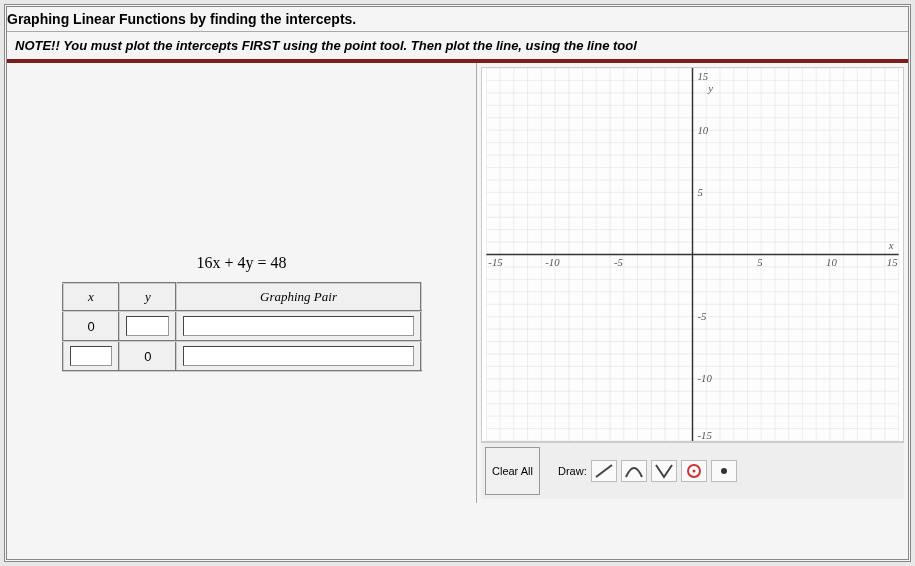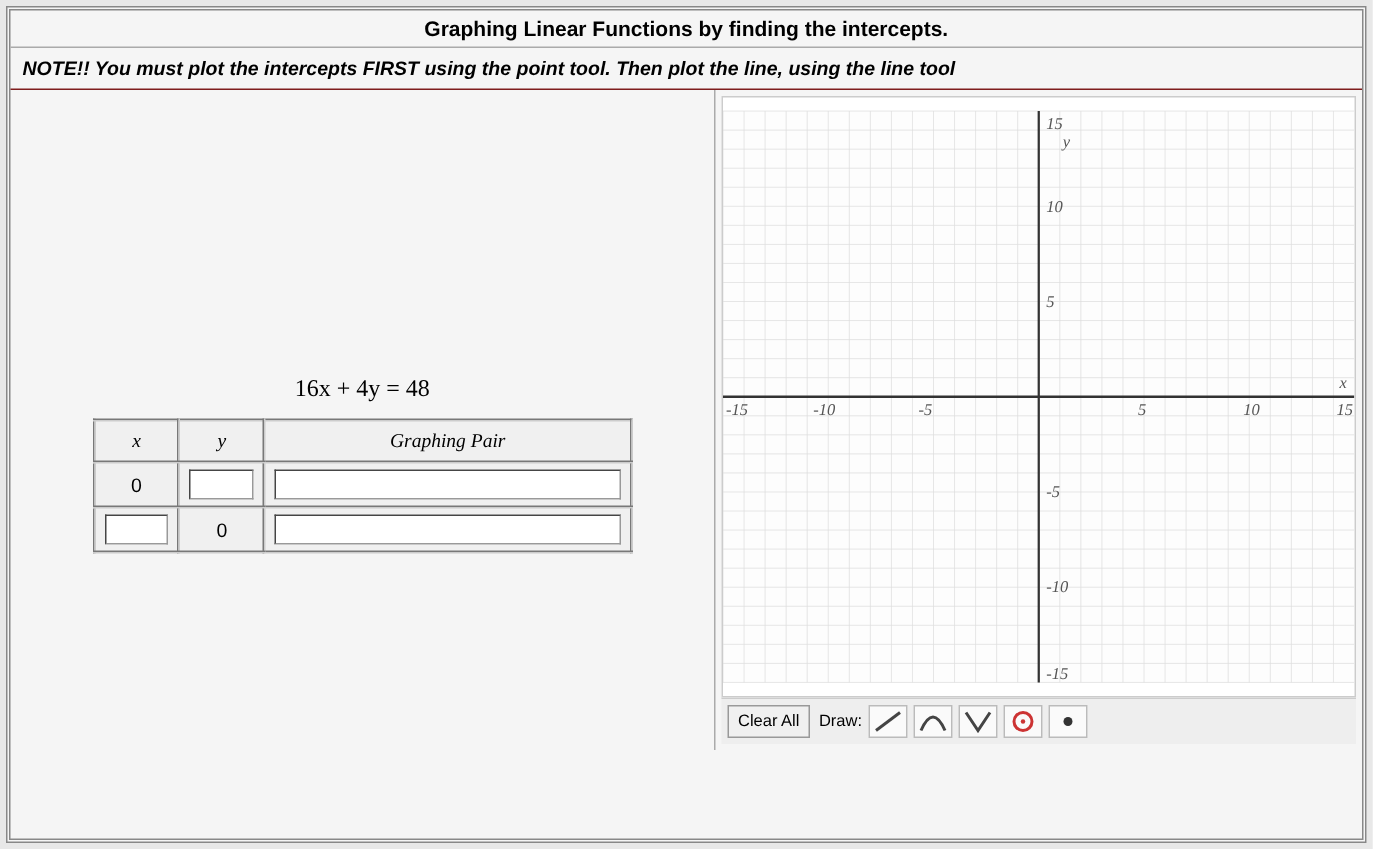--- a/index.html
+++ b/index.html
@@ -10,42 +10,41 @@
       height: 566px;
       padding: 4px;
       overflow: hidden;
     }
     .outer {
       border: 3px double #888;
       background: #f5f5f5;
       height: 100%;
     }
     .title-row {
-      text-align: center;
       font-weight: bold;
       font-size: 14px;
       padding: 4px 0;
       border-bottom: 1px solid #aaa;
     }
     .instructions {
       padding: 6px 8px;
       font-size: 13px;
       border-bottom: 1px solid #aaa;
       line-height: 1.4;
     }
     .instructions .equation {
       font-family: 'Times New Roman', serif;
       font-style: italic;
     }
     .note {
       padding: 6px 8px;
       font-size: 13px;
       font-weight: bold;
       font-style: italic;
-      border-bottom: 1px solid #7f1d1d;
+      border-bottom: 4px solid #7f1d1d;
     }
     .workrow {
       display: flex;
       height: 440px;
     }
     .left-pane {
       width: 470px;
       border-right: 1px solid #aaa;
       padding: 10px;
       display: flex;
@@ -108,28 +107,28 @@
     .toolbar {
       display: flex;
       align-items: center;
       gap: 4px;
       padding: 4px;
       background: #eee;
       border-top: 1px solid #ccc;
     }
     .btn {
       font-size: 11px;
-      padding: 4px 6px;
+      padding: 17px 6px;
       background: #f0f0f0;
       border: 1px solid #999;
       cursor: pointer;
     }
     .draw-label {
       font-size: 11px;
-      margin-left: 2px;
+      margin-left: 14px;
     }
     .tool-icon {
       width: 26px;
       height: 22px;
       border: 1px solid #bbb;
       background: #fafafa;
       display: flex;
       align-items: center;
       justify-content: center;
       cursor: pointer;

